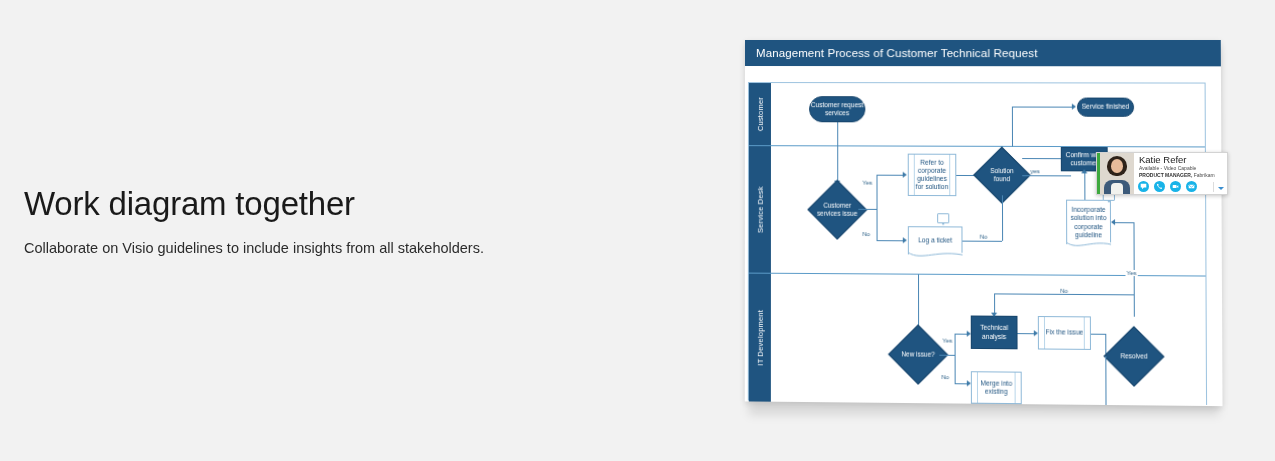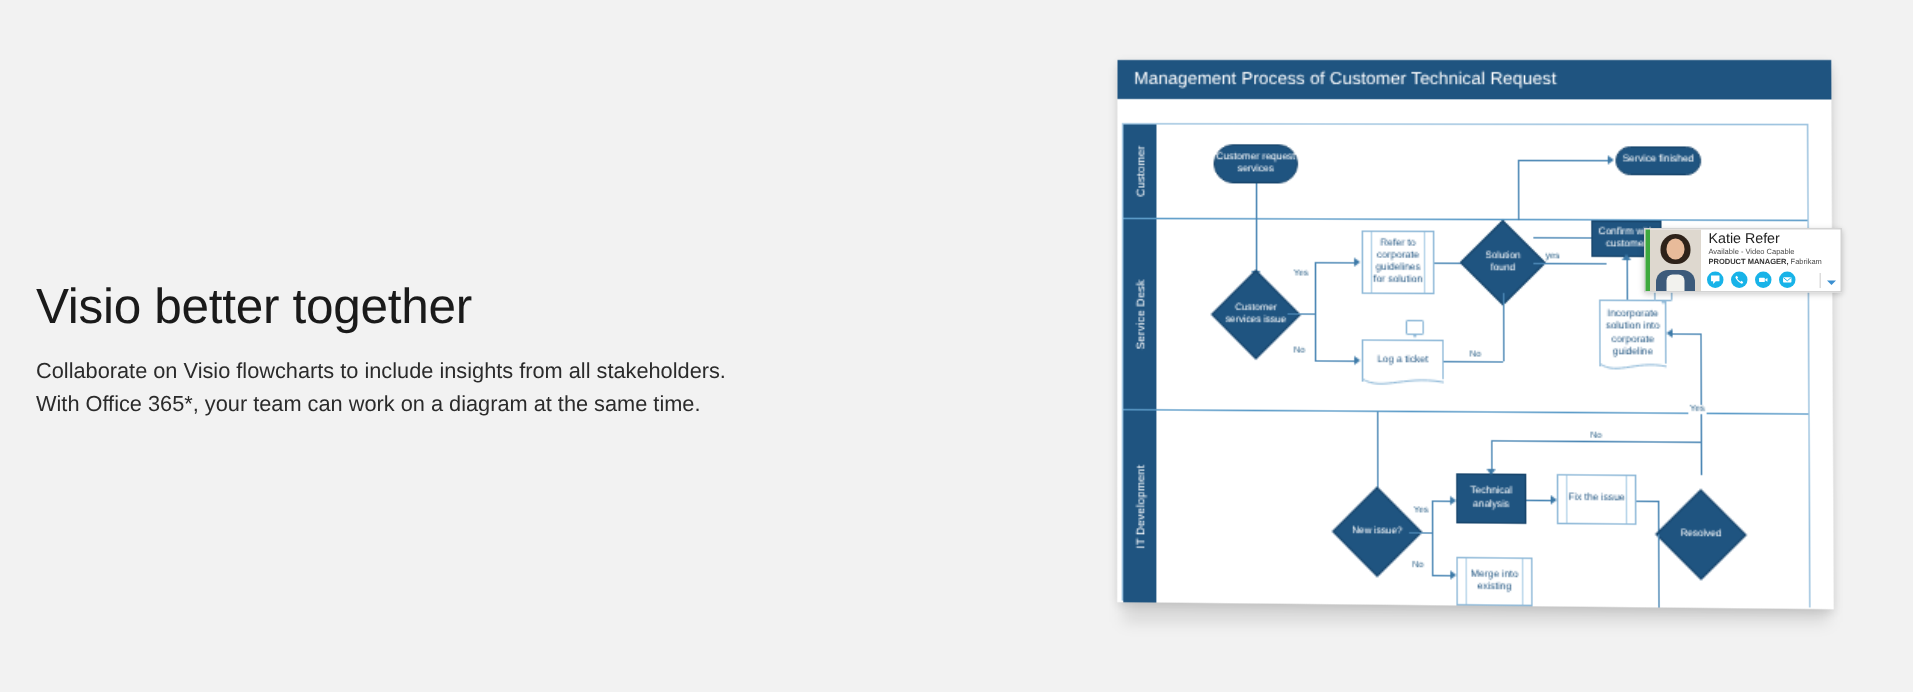--- a/index.html
+++ b/index.html
@@ -347,24 +347,23 @@
     width: 0; height: 0;
     border-left: 3px solid transparent;
     border-right: 3px solid transparent;
     border-top: 3px solid #3b8fd0;
   }
 </style>
 </head>
 <body>
 
 <div class="copy-block">
-  <h1 class="headline">Visio better together</h1>
+  <h1 class="headline">Work diagram together</h1>
   <p class="subcopy">
-    <span>Collaborate on Visio flowcharts to include insights from all stakeholders.</span>
-    <span>With Office 365*, your team can work on a diagram at the same time.</span>
+    <span>Collaborate on Visio guidelines to include insights from all stakeholders.</span>
   </p>
 </div>
 
 <div class="diagram-stage">
   <div class="diagram-shadow"></div>
 
   <div class="diagram-panel">
 
     <div class="panel-titlebar">
       <span>Management Process of Customer Technical Request</span>

